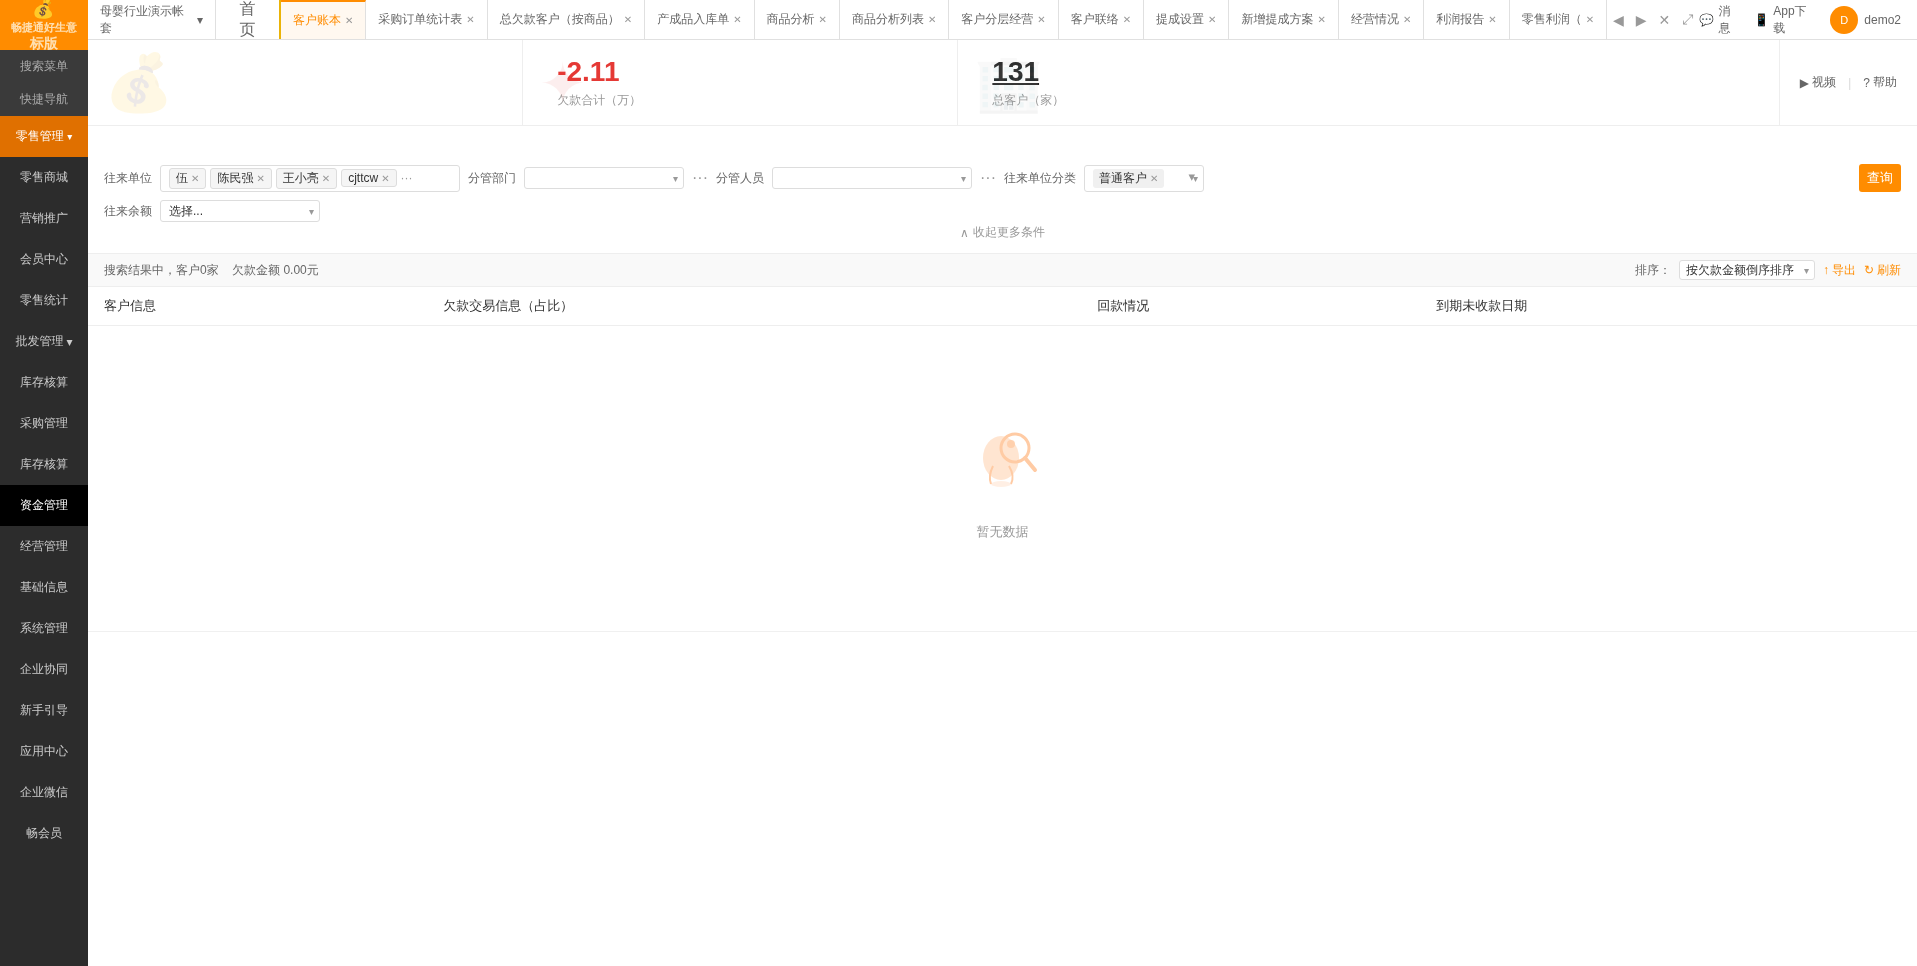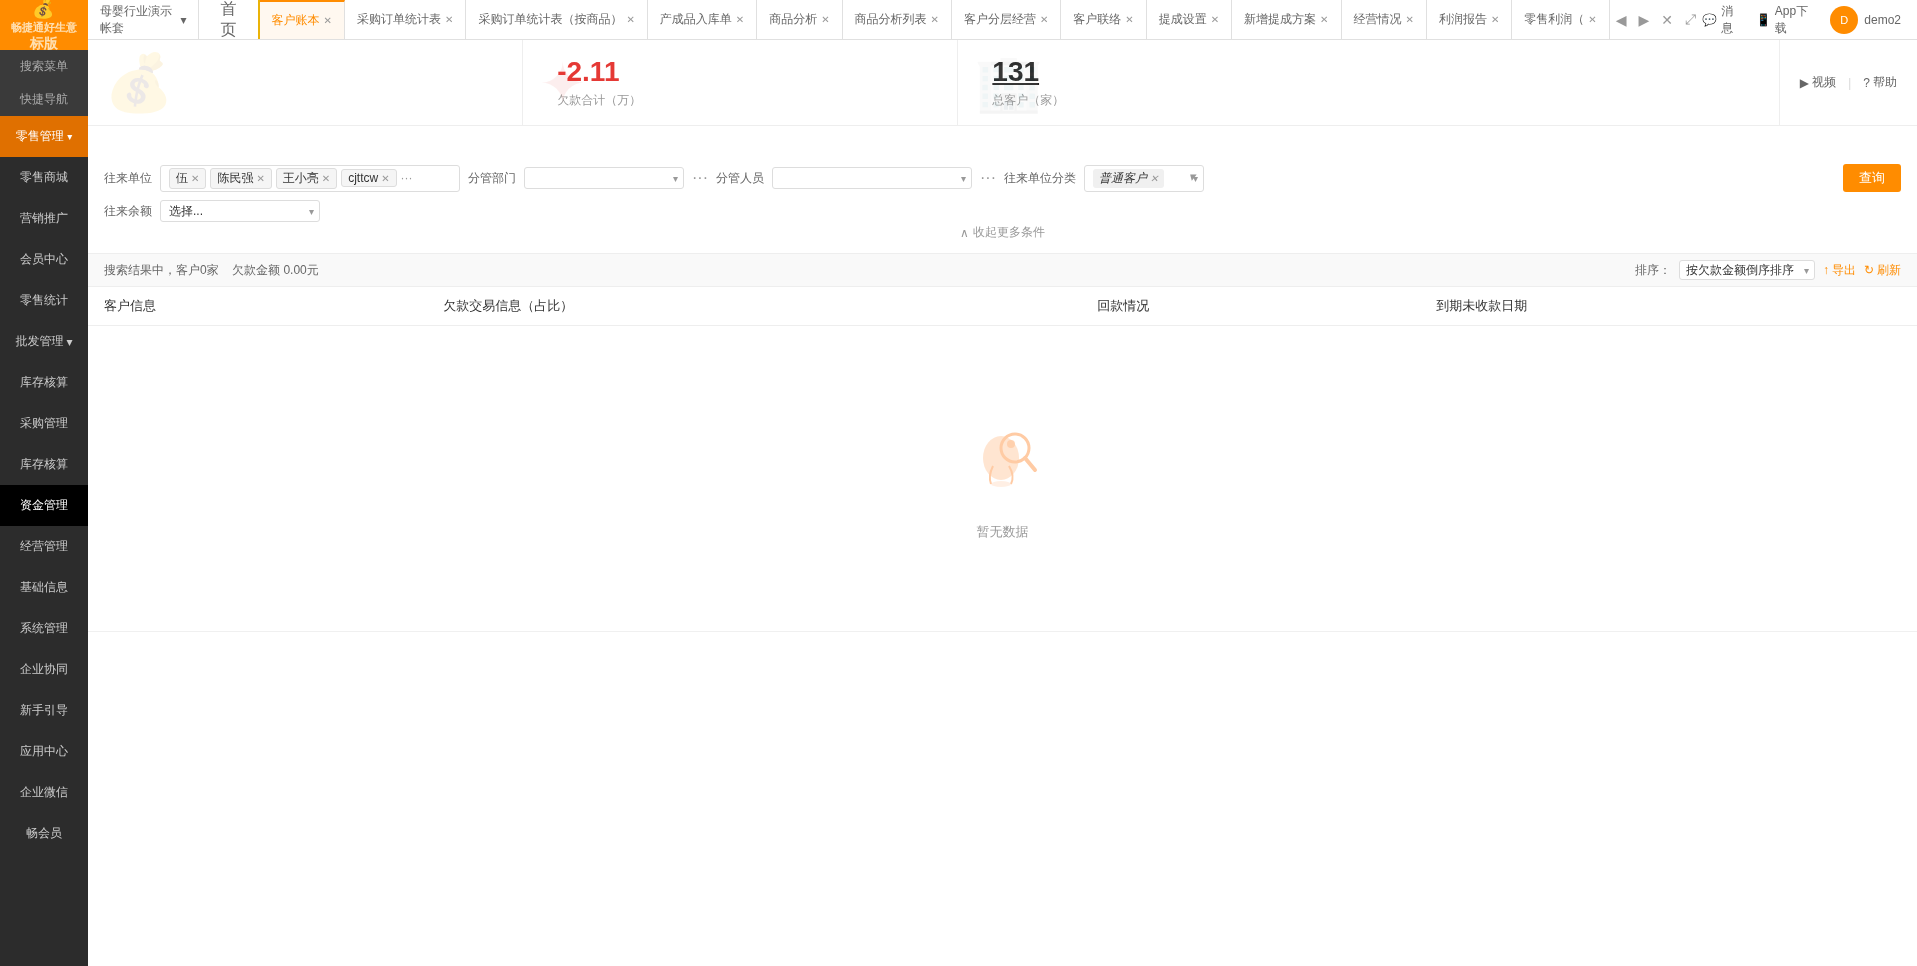--- a/index.html
+++ b/index.html
@@ -47,21 +47,21 @@
     .filter-row { display: flex; align-items: center; gap: 8px; flex-wrap: wrap; margin-bottom: 8px; margin-top: 28px; }
     .filter-label { font-size: 12px; color: #666; white-space: nowrap; }
     .filter-tags { display: flex; align-items: center; gap: 4px; flex-wrap: wrap; border: 1px solid #ddd; border-radius: 3px; padding: 2px 8px; min-width: 300px; }
     .filter-tag { background: #f5f5f5; border: 1px solid #ddd; border-radius: 3px; padding: 1px 6px; font-size: 12px; color: #333; display: flex; align-items: center; gap: 3px; }
     .filter-tag .remove { color: #999; cursor: pointer; font-size: 10px; }
     .filter-more { color: #999; font-size: 12px; cursor: pointer; }
     .filter-select { border: 1px solid #ddd; border-radius: 3px; padding: 3px 24px 3px 8px; font-size: 12px; color: #333; min-width: 160px; appearance: none; background: #fff; position: relative; cursor: pointer; }
     .filter-select-wrap { position: relative; display: inline-block; }
     .filter-select-wrap::after { content: '▾'; position: absolute; right: 6px; top: 50%; transform: translateY(-50%); color: #999; font-size: 10px; pointer-events: none; }
     .collapse-btn { display: flex; align-items: center; gap: 4px; color: #999; font-size: 12px; cursor: pointer; justify-content: center; width: 100%; padding: 2px 0; }
-    .search-btn { background: #ff8c00; color: white; border: none; border-radius: 3px; padding: 5px 16px; font-size: 13px; cursor: pointer; margin-left: auto; }
+    .search-btn { background: #ff8c00; color: white; border: none; border-radius: 3px; padding: 5px 8px; font-size: 13px; cursor: pointer; margin-left: auto; }
     .filter-row-2 { display: flex; align-items: center; gap: 8px; }
 
     
     .results-bar { background: #f9f9f9; padding: 6px 16px; border-bottom: 1px solid #eee; display: flex; align-items: center; font-size: 12px; color: #666; flex-shrink: 0; }
     .results-bar .sort { margin-left: auto; display: flex; align-items: center; gap: 8px; }
     .sort-select { border: 1px solid #ddd; border-radius: 3px; padding: 2px 20px 2px 6px; font-size: 12px; color: #333; appearance: none; background: #fff; cursor: pointer; }
     .action-link { display: flex; align-items: center; gap: 3px; color: #ff8c00; font-size: 12px; cursor: pointer; }
 
     
     .table-wrap { flex: 1; overflow: auto; background: #fff; }
@@ -156,21 +156,21 @@
       <div class="topbar-home">首页</div>
       <div class="tab active">
         <span>客户账本</span>
         <span class="close-x">✕</span>
       </div>
       <div class="tab">
         <span>采购订单统计表</span>
         <span class="close-x">✕</span>
       </div>
       <div class="tab">
-        <span>采购订单统计表（按商品）</span>
+        <span>总欠款客户（按商品）</span>
         <span class="close-x">✕</span>
       </div>
       <div class="tab">
         <span>产成品入库单</span>
         <span class="close-x">✕</span>
       </div>
       <div class="tab">
         <span>商品分析</span>
         <span class="close-x">✕</span>
       </div>
@@ -300,21 +300,21 @@
       <span class="filter-label">分管人员</span>
       <div class="filter-select-wrap">
         <select class="filter-select" style="min-width:200px;">
           <option></option>
         </select>
       </div>
       <span style="color:#999; font-size:16px; cursor:pointer;">···</span>
 
       <span class="filter-label">往来单位分类</span>
       <div class="filter-select-wrap">
-        <div style="display:flex; align-items:flex-start; gap:4px; border: 1px solid #ddd; border-radius:3px; padding: 3px 8px; background:#fff; cursor:pointer; min-width:120px;font-style:italic;">
+        <div style="display:flex; align-items:flex-start; gap:4px; border: 1px solid #ddd; border-radius:3px; padding: 3px 8px; background:#fff; cursor:pointer; min-width:120px;">
           <div class="filter-tag" style="border:none; background:#f0f0f0;">
             <span>普通客户</span>
             <span class="remove">✕</span>
           </div>
           <span style="color:#999; margin-left:auto;">▾</span>
         </div>
       </div>
 
       <button class="search-btn">查询</button>
     </div>

